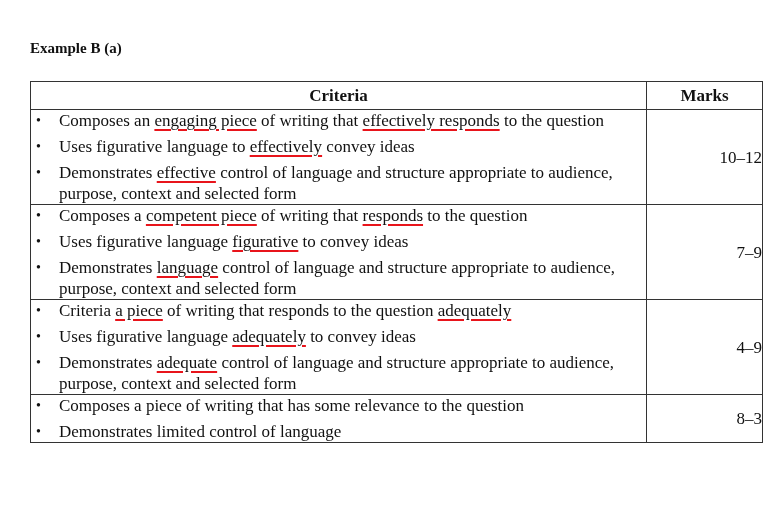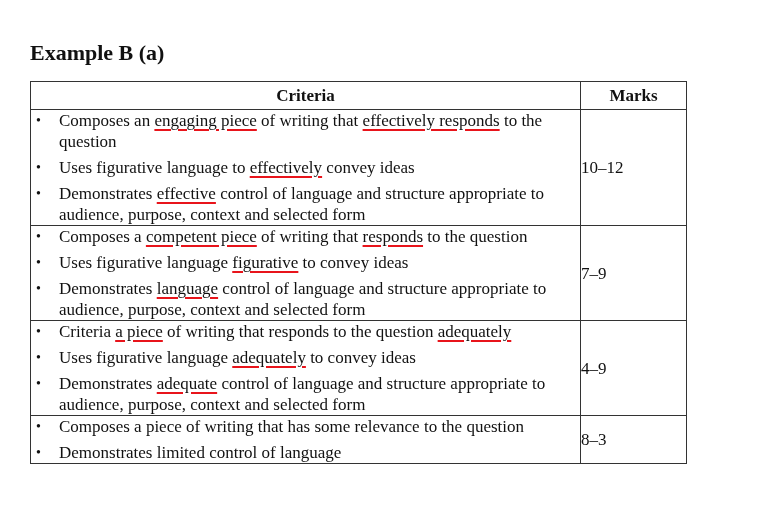--- a/index.html
+++ b/index.html
@@ -3,40 +3,40 @@
   <meta charset="utf-8">
   <style>
     html, body { margin: 0; padding: 0; background: #ffffff; }
     body {
       width: 768px; height: 530px; position: relative; overflow: hidden;
       font-family: "Liberation Serif", "DejaVu Serif", serif;
       color: #111;
     }
     .heading {
       position: absolute; left: 30px; top: 40px;
-      font-weight: bold; font-size: 22px; letter-spacing: 0;
+      font-weight: bold; font-size: 15px; letter-spacing: 0;
     }
     table.rubric {
       position: absolute; left: 30px; top: 81px;
-      width: 657px;
+      width: 733px;
       border-collapse: collapse;
       font-size: 17px;
       line-height: 21px;
     }
     table.rubric th, table.rubric td {
       border: 1.5px solid #333;
       padding: 0;
     }
     table.rubric th {
       font-weight: bold; height: 27px; text-align: center; vertical-align: middle;
     }
     th.col-criteria { width: 594px; }
     th.col-marks { width: 111px; }
     td.criteria-cell { padding: 2px 0 2px 0; vertical-align: top; }
-    td.marks-cell { text-align: left; vertical-align: middle; }
+    td.marks-cell { text-align: right; vertical-align: middle; }
     ul.crit-list { list-style: none; margin: 0; padding: 0; }
     ul.crit-list li {
       position: relative;
       padding-left: 28px;
       padding-right: 8px;
       margin: 0 0 5px 0;
     }
     ul.crit-list li:last-child { margin-bottom: 0; }
     ul.crit-list li .bullet {
       position: absolute; left: 5px; top: 0; font-size: 14px;

